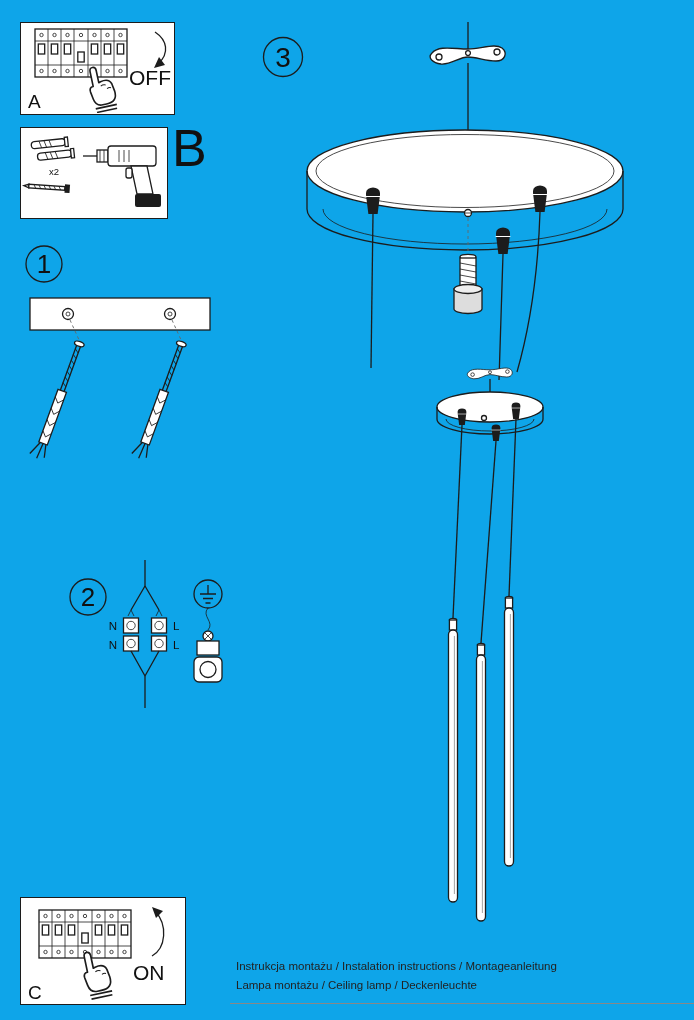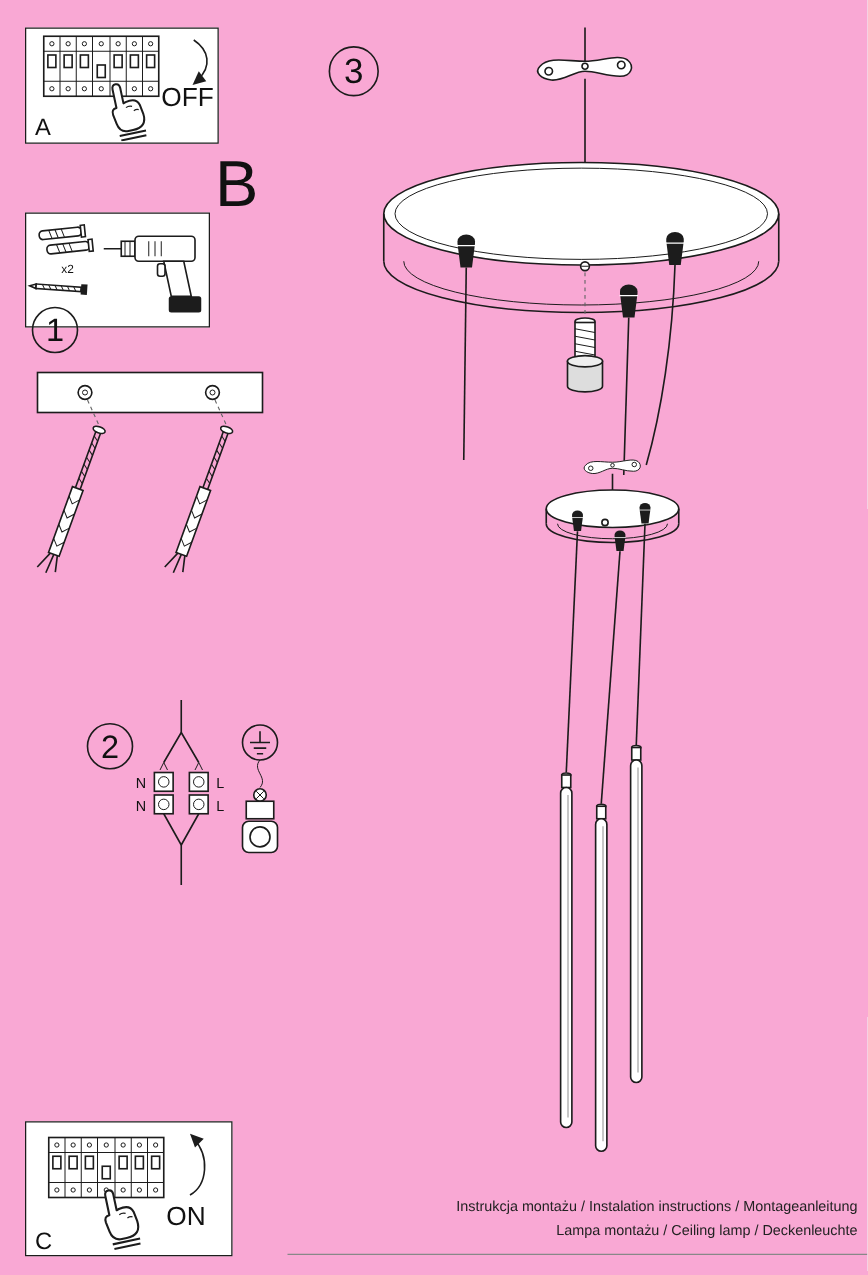--- a/index.html
+++ b/index.html
@@ -1,31 +1,31 @@
 <!DOCTYPE html>
 <html><head>
 <meta charset="utf-8">
 <style>
   html,body { margin:0; padding:0; background:#f2f2f2; }
   .sheet {
-    position:relative; width:694px; height:1020px; background:#f9a8d4;
+    position:relative; width:694px; height:1020px; background:#0ea5e9;
     font-family:"Liberation Sans", sans-serif; overflow:hidden;
   }
   .abs { position:absolute; }
   .boxed { border:1.4px solid #1c1c1c; background:#fff; box-sizing:border-box; }
   svg text { fill:#111; font-family:"Liberation Sans", sans-serif; }
   .ln { fill:none; stroke:#1c1c1c; stroke-width:1.3; }
   .lt { fill:none; stroke:#1c1c1c; stroke-width:0.8; }
   .fw { fill:#ffffff; stroke:#1c1c1c; stroke-width:1.3; }
   .fb { fill:#1c1c1c; stroke:none; }
   .dash { fill:none; stroke:#666; stroke-width:0.9; stroke-dasharray:3,3; }
   .shade { stroke:#999; stroke-width:0.9; fill:none; }
   .big-letter { font-size:52px; color:#111; line-height:1; }
   .footer { font-size:11.5px; color:#222; line-height:19px; }
-  .footer p { margin:0;text-align:right; }
+  .footer p { margin:0; }
   .rule { background:#888; }
 </style>
 </head>
 <body>
 
 <div class="sheet">
 
   <svg width="0" height="0" style="position:absolute" aria-hidden="true">
     <defs>
       <g id="breaker">
@@ -92,21 +92,21 @@
       <use href="#hand" xlink:href="#hand" transform="translate(64,46) rotate(-12) scale(1.25)"></use>
       <g>
         <path class="ln" d="M134,9 C146,17 149,30 137,41"></path>
         <polygon class="fb" points="133,45 144,42 138,34"></polygon>
       </g>
       <text x="108" y="62" font-size="21">OFF</text>
       <text x="7" y="85" font-size="19">A</text>
     </svg>
   </div>
 
-  <div class="abs boxed" style="left:20px; top:127px; width:148px; height:92px;margin-top:43px;">
+  <div class="abs boxed" style="left:20px; top:127px; width:148px; height:92px;">
     <svg width="145" height="89" viewBox="0 0 145 89">
       <g transform="translate(10,14) rotate(-6)">
         <rect x="0" y="0" width="34" height="7" rx="3" class="fw"></rect>
         <path class="lt" d="M8,0 L10,7 M13,0 L15,7 M18,0 L20,7"></path>
         <rect x="33.5" y="-1.2" width="3.2" height="9.4" class="fw"></rect>
         <rect x="5" y="12" width="34" height="7" rx="3" class="fw"></rect>
         <path class="lt" d="M13,12 L15,19 M18,12 L20,19 M23,12 L25,19"></path>
         <rect x="38.5" y="10.8" width="3.2" height="9.4" class="fw"></rect>
       </g>
       <text x="28" y="47" font-size="9.5">x2</text>

